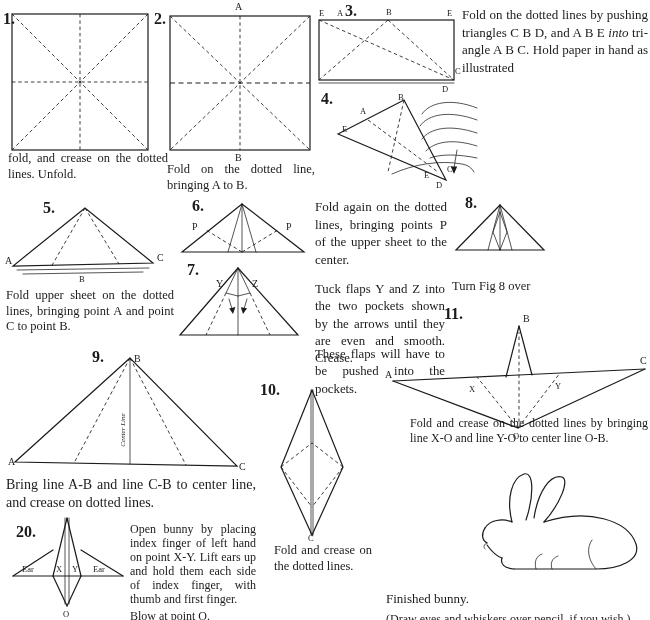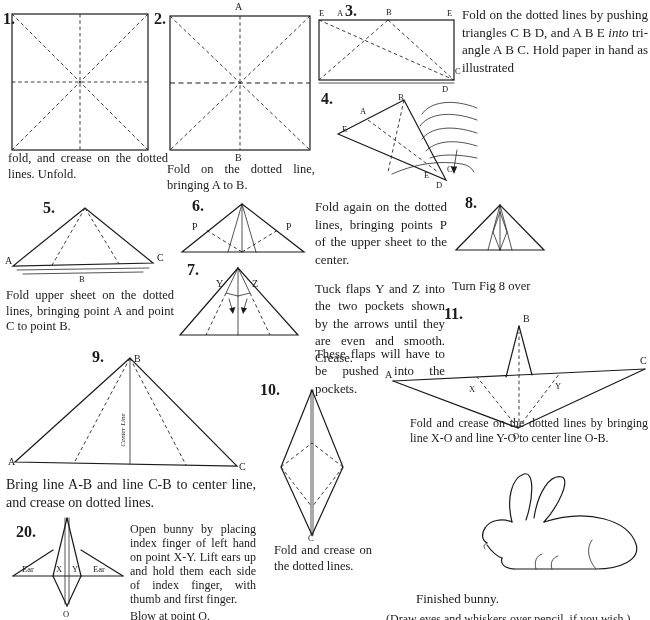--- a/index.html
+++ b/index.html
@@ -267,16 +267,16 @@
       <path class="s" d="M37 60 C33 66 34 72 39 75"></path>
       <path class="t" d="M39 75 C36 76 35 79 37 81"></path>
       <path class="s" d="M39 77 C44 84 48 88 54 90"></path>
       <path class="s" d="M96 54 C140 40 180 52 188 76 C193 92 172 101 148 101 L66 101"></path>
       <path class="s" d="M54 90 C52 96 56 100 66 101"></path>
       <path class="t" d="M88 101 C86 94 88 88 94 86"></path>
       <path class="t" d="M104 101 C102 95 104 90 110 88"></path>
       <path class="t" d="M148 101 C140 92 138 80 144 72"></path>
     </g>
   </svg>
-  <div class="txt one" style="left:416px;top:571px">Finished bunny.</div>
+  <div class="txt one" style="left:386px;top:571px">Finished bunny.</div>
   <div class="txt one" style="left:386px;top:592px;font-size:12px">(Draw eyes and whiskers over pencil, if you wish.)</div>
 
 </div>
 
 </body></html>

